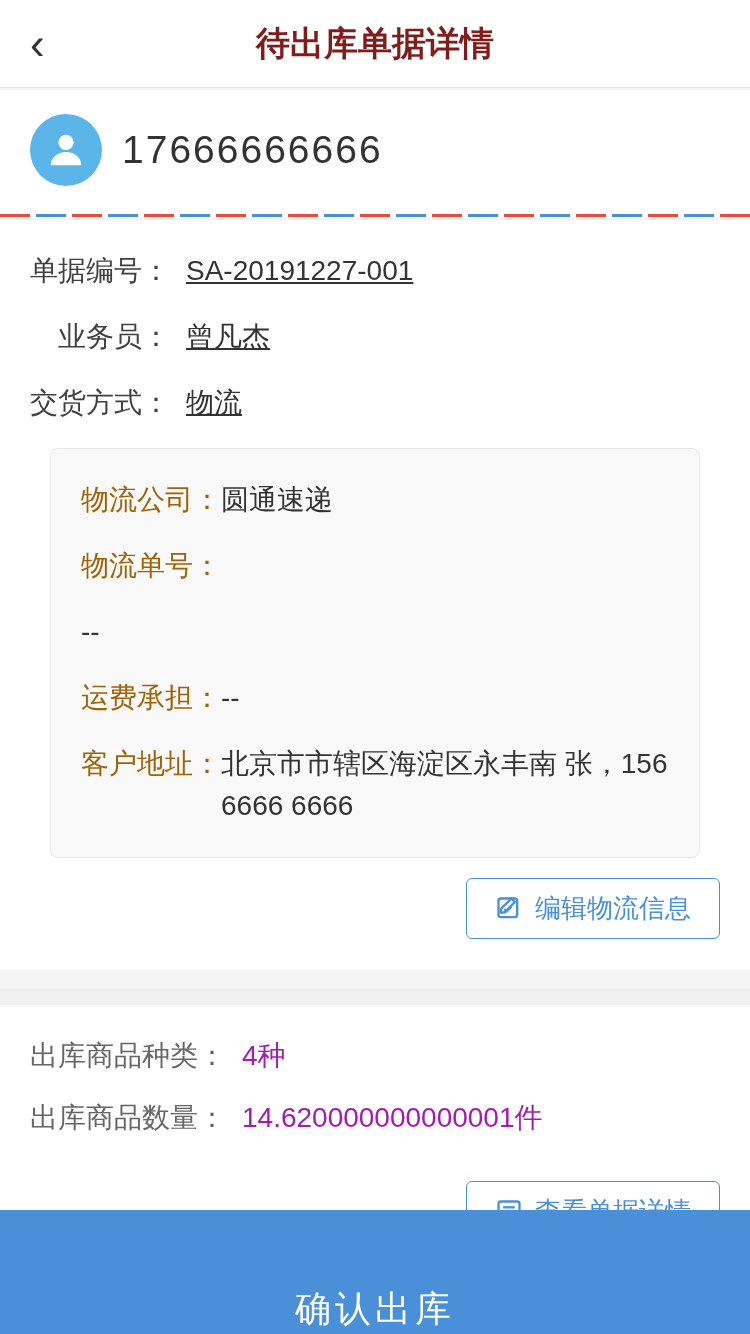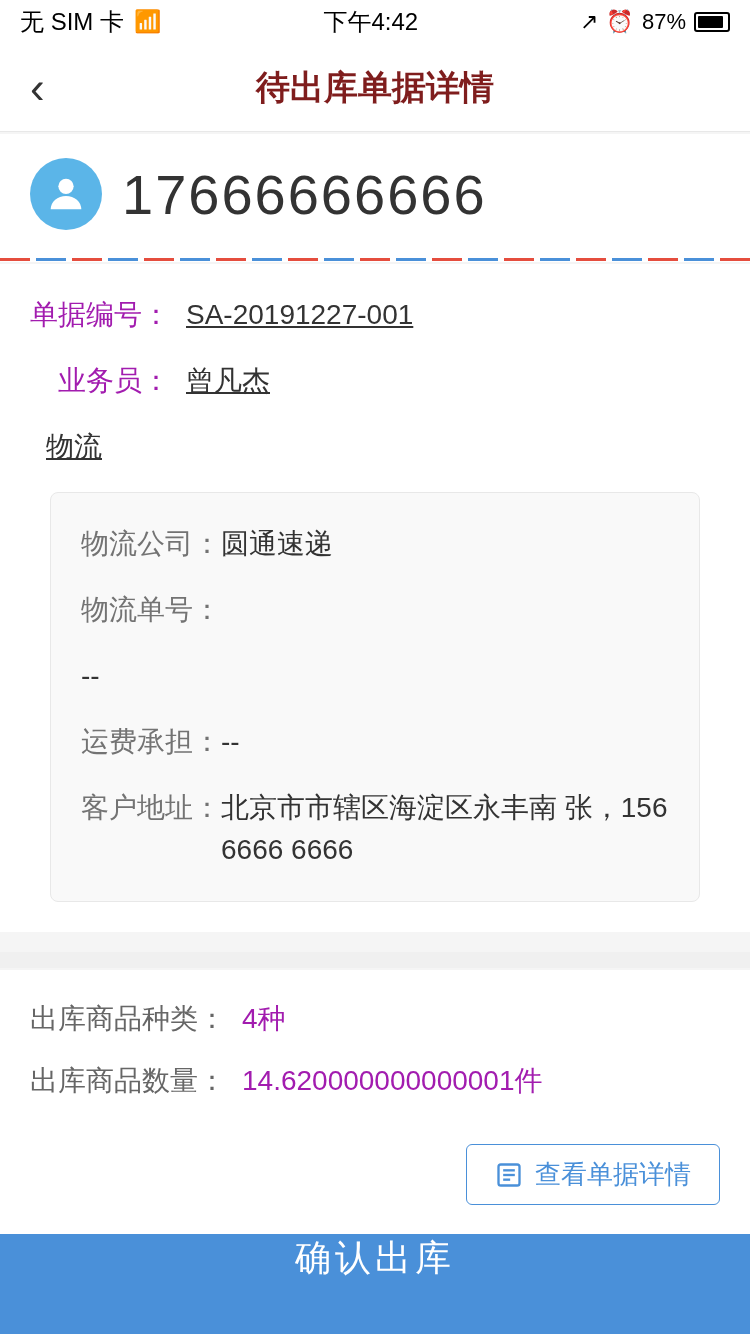--- a/index.html
+++ b/index.html
@@ -71,21 +71,21 @@
       display: flex;
       align-items: center;
       justify-content: center;
     }
     .avatar-icon {
       width: 46px;
       height: 46px;
       fill: #fff;
     }
     .customer-phone {
-      font-size: 56px;
+      font-size: 39px;
       font-weight: 500;
       color: #333;
       letter-spacing: 2px;
     }
 
     
     .dashed-divider {
       height: 8px;
       background: #fff;
       position: relative;
@@ -115,21 +115,21 @@
     }
     .info-row {
       display: flex;
       align-items: flex-start;
       margin-bottom: 24px;
       font-size: 28px;
       line-height: 1.5;
     }
     .info-row:last-child { margin-bottom: 0; }
     .info-label {
-      color: #a21caf;
+      color: #404040;
       min-width: 140px;
       text-align: right;
       flex-shrink: 0;
     }
     .info-value {
       color: #333;
       margin-left: 16px;
       flex: 1;
       text-decoration: underline;
     }
@@ -144,21 +144,21 @@
     }
     .logistics-row {
       display: flex;
       align-items: flex-start;
       margin-bottom: 24px;
       font-size: 28px;
       line-height: 1.5;
     }
     .logistics-row:last-child { margin-bottom: 0; }
     .logistics-label {
-      color: #737373;
+      color: #a16207;
       min-width: 140px;
       text-align: right;
       flex-shrink: 0;
     }
     .logistics-value {
       color: #333;
       flex: 1;
       display: flex;
       align-items: center;
       gap: 16px;
@@ -243,57 +243,42 @@
       cursor: pointer;
     }
 
     
     .confirm-btn-bar {
       position: fixed;
       bottom: 0;
       left: 0;
       width: 750px;
       background: #4a90d9;
-      height: 100px;
-      display: flex;
-      align-items: flex-start;
+      height: 124px;
+      display: flex;
+      align-items: flex-end;
       justify-content: center;
       cursor: pointer;
     }
     .confirm-btn-text {
       color: #fff;
       font-size: 36px;
       font-weight: 500;
       letter-spacing: 4px;
     }
 
     .page-content {
       padding-bottom: 120px;
     }
   </style>
 </head>
 <body>
 
 <div class="page-content">
 
-  <div class="status-bar">
-    <div class="status-left">
-      <span>无 SIM 卡</span>
-      <span class="wifi-icon">📶</span>
-    </div>
-    <div>下午4:42</div>
-    <div class="status-right">
-      <span>↗</span>
-      <span>⏰</span>
-      <span>87%</span>
-      <span style="display:inline-block;width:36px;height:20px;border:2px solid #000;border-radius:3px;position:relative;padding:2px;">
-        <span style="display:block;width:90%;height:100%;background:#000;border-radius:1px;"></span>
-      </span>
-    </div>
-  </div>
 
   <div class="nav-bar">
     <div class="nav-back">‹</div>
     <div class="nav-title">待出库单据详情</div>
   </div>
 
   <div class="customer-header">
     <div class="avatar">
       <svg class="avatar-icon" viewBox="0 0 24 24">
         <circle cx="12" cy="8" r="4" fill="white"></circle>
@@ -308,20 +293,21 @@
   <div class="info-section">
     <div class="info-row">
       <span class="info-label">单据编号：</span>
       <span class="info-value">SA-20191227-001</span>
     </div>
     <div class="info-row">
       <span class="info-label">业务员：</span>
       <span class="info-value">曾凡杰</span>
     </div>
     <div class="info-row">
+      <span class="info-label">交货方式：</span>
       <span class="info-value">物流</span>
     </div>
 
     <div class="logistics-section">
       <div class="logistics-row">
         <span class="logistics-label">物流公司：</span>
         <span class="logistics-value">圆通速递</span>
       </div>
       <div class="logistics-row">
         <span class="logistics-label">物流单号：</span>
@@ -332,20 +318,30 @@
       <div class="logistics-row">
         <span class="logistics-label">运费承担：</span>
         <span class="logistics-value">--</span>
       </div>
       <div class="logistics-row">
         <span class="logistics-label">客户地址：</span>
         <span class="logistics-value address-val">北京市市辖区海淀区永丰南  张，156 6666 6666</span>
       </div>
     </div>
 
+    <div class="edit-btn-row" style="background:transparent; padding: 20px 0 0 0;">
+      <button class="edit-btn">
+        <svg width="28" height="28" viewBox="0 0 24 24" fill="none" stroke="#4a90d9" stroke-width="2">
+          <rect x="3" y="3" width="16" height="16" rx="2" ry="2"></rect>
+          <path d="M8 12l2 2 4-4"></path>
+          <path d="M14 3l3 3-9 9H5v-3l9-9z"></path>
+        </svg>
+        <span>编辑物流信息</span>
+      </button>
+    </div>
   </div>
 
   <div class="section-sep"></div>
 
   <div class="goods-section">
     <div class="goods-row">
       <span class="goods-label">出库商品种类：</span>
       <span class="goods-value">4种</span>
     </div>
     <div class="goods-row">

